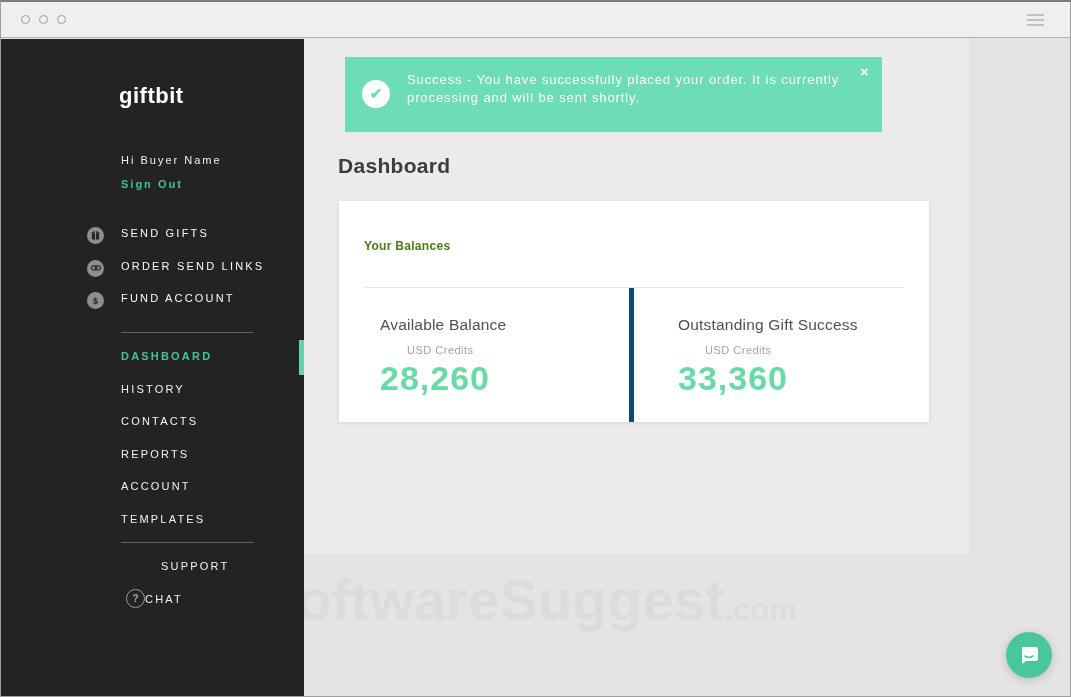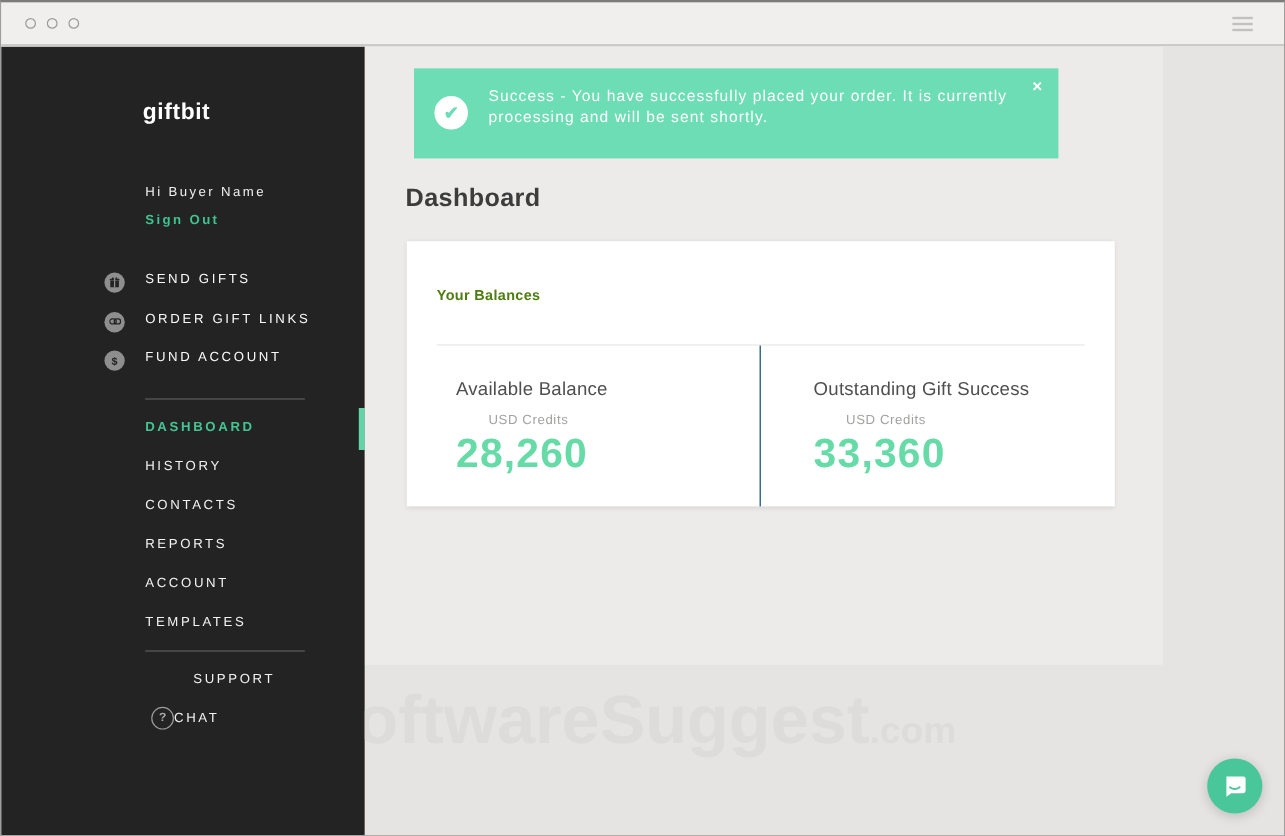--- a/index.html
+++ b/index.html
@@ -24,21 +24,21 @@
   .hamburger div { height:2px; background:#c2c1c0; margin-bottom:3px; }
 
   
   .body-row { position:absolute; top:37px; left:0; right:0; bottom:0; display:flex; }
 
   
   .sidebar {
     position:relative; width:303px; background:#232323; color:#f5f5f5;
     flex:none; font-size:11px; letter-spacing:2.2px;
   }
-  .logo { position:absolute; left:118px; top:44px; font-size:19px; font-weight:700; letter-spacing:0.5px; color:#ffffff; }
+  .logo { position:absolute; left:118px; top:44px; font-size:22px; font-weight:700; letter-spacing:0.5px; color:#ffffff; }
   .greeting { position:absolute; left:120px; top:115px; color:#f0f0f0; letter-spacing:2px; }
   .signout { position:absolute; left:120px; top:139px; color:#3ec28f; font-weight:700; letter-spacing:2px; cursor:pointer; }
 
   .primary-nav { position:absolute; left:0; top:188px; width:100%; }
   .pnav-item { display:flex; align-items:flex-start; height:32.5px; cursor:pointer; }
   .pnav-icon {
     width:17px; height:17px; border-radius:50%; background:#8e8e8e; color:#232323;
     margin-left:86px; flex:none; display:flex; align-items:center; justify-content:center;
     font-size:9px; font-weight:700; letter-spacing:0;
   }
@@ -87,21 +87,21 @@
   .page-title { position:absolute; left:34px; top:115px; font-size:21px; font-weight:600; color:#3c3c3c; letter-spacing:0.3px; }
 
   .card {
     position:absolute; left:35px; top:162px; width:590px; height:221px;
     background:#ffffff; box-shadow:0 1px 4px rgba(0,0,0,0.10);
   }
   .card-title { position:absolute; left:25px; top:38px; font-size:12px; font-weight:600; color:#4d7c0f; letter-spacing:0.3px; }
   .card-divider { position:absolute; left:25px; right:25px; top:86px; height:1px; background:#e7e6e5; }
   .balances { position:absolute; left:0; right:0; top:87px; bottom:0; display:flex; }
   .balance-col { width:50%; padding-top:28px; }
-  .balance-col.first { padding-left:41px; border-right:1px solid #0c4a6e; }
+  .balance-col.first { padding-left:41px; border-right:5px solid #0c4a6e; }
   .balance-col.second { padding-left:44px; }
   .balance-label { font-size:15.5px; color:#4f4f4f; font-weight:500; letter-spacing:0.2px; }
   .balance-unit { margin-top:10px; font-size:11px; color:#a3a2a1; letter-spacing:0.5px;margin-left:27px; }
   .balance-value { margin-top:3px; font-size:34px; font-weight:700; color:#67dba7; letter-spacing:1px; }
 
   .watermark {
     position:absolute; left:-45px; top:528px; white-space:nowrap;
     font-size:57px; font-weight:700; color:#dddcdb; letter-spacing:0;
   }
   .watermark .suffix { font-size:31px; font-weight:700; }
@@ -150,21 +150,21 @@
           </div>
           <div class="pnav-label">SEND GIFTS</div>
         </div>
         <div class="pnav-item">
           <div class="pnav-icon">
             <svg width="10" height="6" viewBox="0 0 12 7">
                 <rect x="0.6" y="0.8" width="6.4" height="5" rx="2.5" fill="none" stroke="#232323" stroke-width="1.3"></rect>
                 <rect x="5" y="0.8" width="6.4" height="5" rx="2.5" fill="none" stroke="#232323" stroke-width="1.3"></rect>
               </svg>
           </div>
-          <div class="pnav-label">ORDER GIFT LINKS</div>
+          <div class="pnav-label">ORDER SEND LINKS</div>
         </div>
         <div class="pnav-item">
           <div class="pnav-icon">$</div>
           <div class="pnav-label">FUND ACCOUNT</div>
         </div>
       </div>
 
       <div class="side-divider divider-1"></div>
 
       <div class="secondary-nav">

